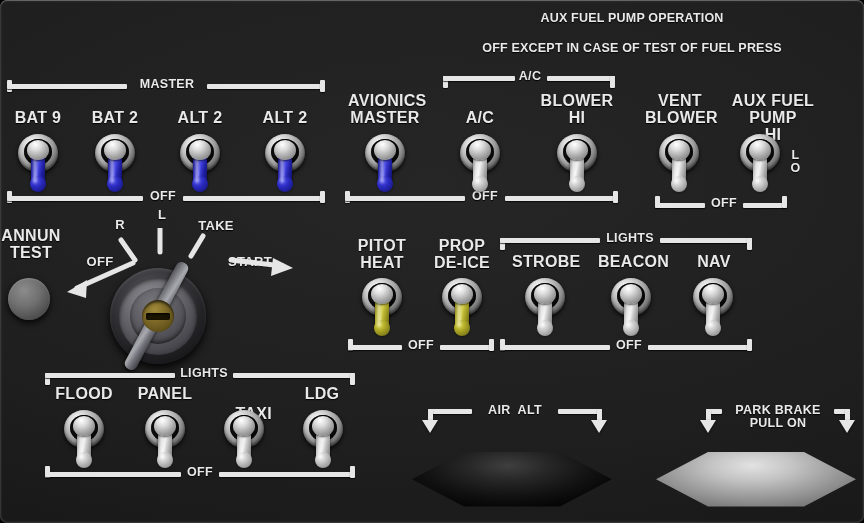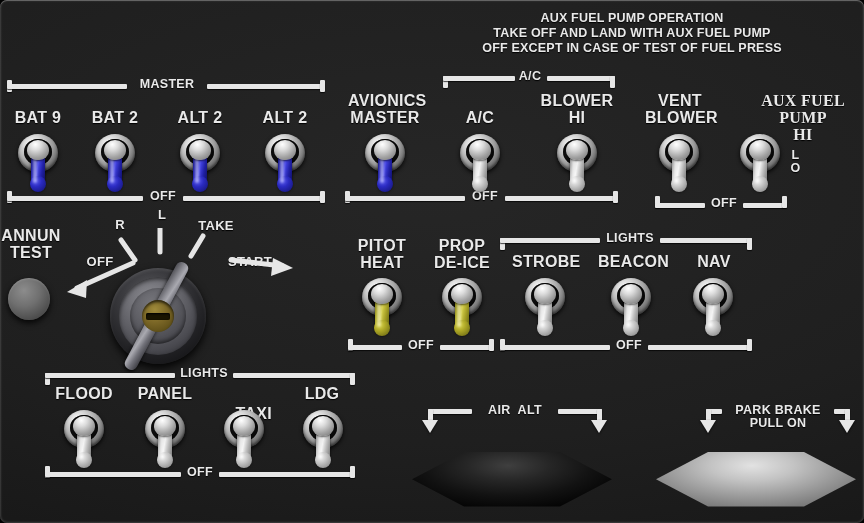--- a/index.html
+++ b/index.html
@@ -100,21 +100,20 @@
   #parkbrake .dia{background:
       radial-gradient(ellipse 60% 70% at 48% 30%, #e2e2e2 0%, #c3c3c3 35%, #9a9a9a 72%, #7b7b7b 100%);
       box-shadow:0 4px 8px rgba(0,0,0,.85);}
 </style>
 </head>
 <body>
 
 <div id="panel">
 
   <div class="lbl note" style="left:432px;top:12px;width:400px;">AUX FUEL PUMP OPERATION</div>
-  <div class="lbl note" style="left:432px;top:27px;width:400px;">TAKE OFF AND LAND WITH AUX FUEL PUMP</div>
   <div class="lbl note" style="left:432px;top:42px;width:400px;">OFF EXCEPT IN CASE OF TEST OF FUEL PRESS</div>
 
   <div class="tick" style="left:7px;top:80px;"></div>
   <div class="brkline" style="left:7px;top:84px;width:120px;"></div>
   <div class="lbl brk" style="left:127px;top:78px;width:80px;">MASTER</div>
   <div class="brkline" style="left:207px;top:84px;width:118px;"></div>
   <div class="tick" style="left:320px;top:80px;"></div>
 
   <div class="lbl sw" style="left:8px;top:110px;width:60px;">BAT 9</div>
   <div class="lbl sw" style="left:85px;top:110px;width:60px;">BAT 2</div>
@@ -192,21 +191,21 @@
   </div>
 
   <div class="tick" style="left:345px;top:191px;"></div>
   <div class="brkline" style="left:345px;top:196px;width:120px;"></div>
   <div class="lbl brk" style="left:465px;top:190px;width:40px;">OFF</div>
   <div class="brkline" style="left:505px;top:196px;width:113px;"></div>
   <div class="tick" style="left:613px;top:191px;"></div>
 
   <div class="lbl sw" style="left:645px;top:93px;width:70px;">VENT
 BLOWER</div>
-  <div class="lbl sw" style="left:760px;top:93px;width:86px;font-family:Liberation Serif, serif;">AUX FUEL
+  <div class="lbl sw" style="left:730px;top:93px;width:86px;">AUX FUEL
 PUMP
 HI</div>
   <div class="vert" style="left:790px;top:148px;">LO</div>
 
   <div class="sws" style="left:657px;top:134px;">
     <div class="lever silver">
         <i class="tipball"></i>
       </div>
     <div class="bezel"></div>
     <div class="dome"></div>

